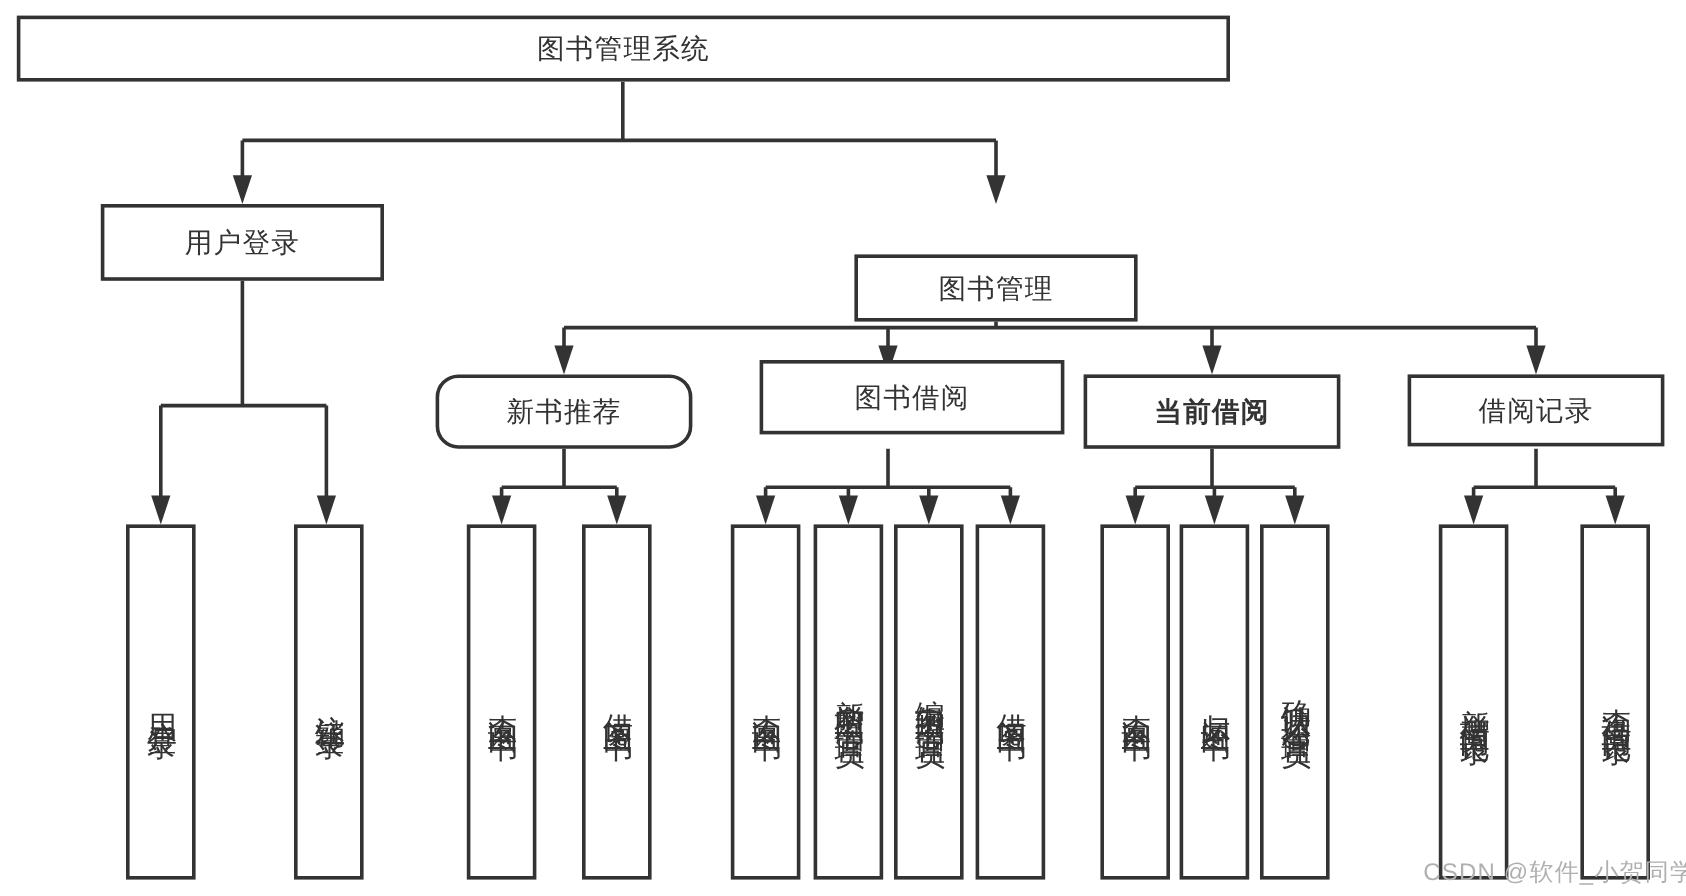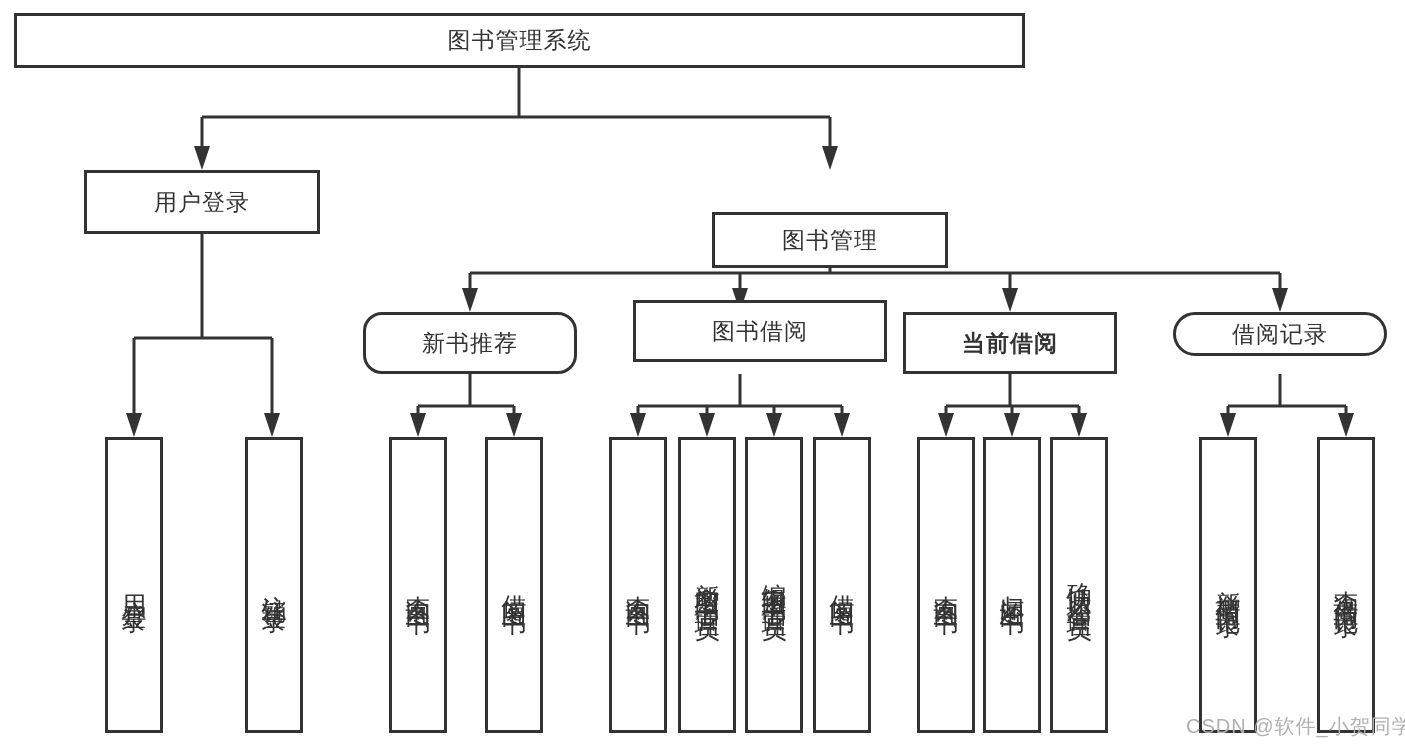--- a/index.html
+++ b/index.html
@@ -92,21 +92,21 @@
   </svg>
 
   <div class="box h-box" style="left:14px; top:13px; width:1011px; height:55px;">图书管理系统</div>
 
   <div class="box h-box" style="left:84px; top:170px; width:236px; height:64px;">用户登录</div>
   <div class="box h-box" style="left:712px; top:170px; width:236px; height:56px;margin-top:42px;">图书管理</div>
 
   <div class="box h-box" style="left:363px; top:312px; width:214px; height:62px;border-radius:19px;">新书推荐</div>
   <div class="box h-box" style="left:633px; top:300px; width:254px; height:62px;">图书借阅</div>
   <div class="box h-box" style="left:903px; top:312px; width:214px; height:62px;font-weight:bold;">当前借阅</div>
-  <div class="box h-box" style="left:1173px; top:312px; width:214px; height:44px;border-radius:23px;">借阅记录</div>
+  <div class="box h-box" style="left:1173px; top:312px; width:214px; height:60px;">借阅记录</div>
 
   <div class="box v-box" style="left:105px; top:437px; width:58px; height:296px;">用户登录</div>
   <div class="box v-box" style="left:245px; top:437px; width:58px; height:296px;">注销登录</div>
 
   <div class="box v-box" style="left:389px; top:437px; width:58px; height:296px;">查询图书</div>
   <div class="box v-box" style="left:485px; top:437px; width:58px; height:296px;">借阅图书</div>
 
   <div class="box v-box" style="left:609px; top:437px; width:58px; height:296px;">查询图书</div>
   <div class="box v-box" style="left:678px; top:437px; width:58px; height:296px;">新增图书（管理员）</div>
   <div class="box v-box" style="left:745px; top:437px; width:58px; height:296px;">编辑图书（管理员）</div>

